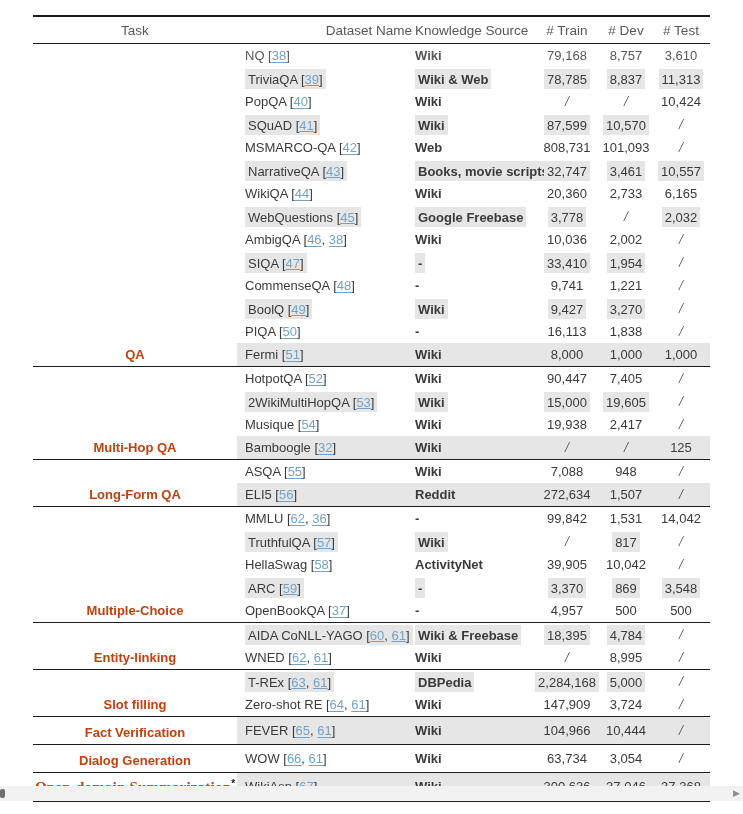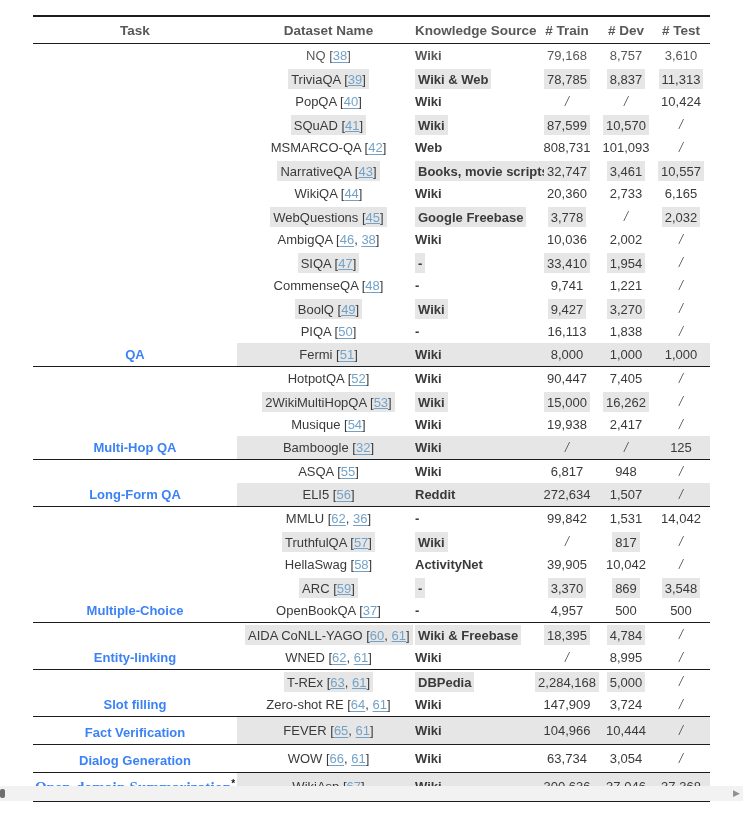--- a/index.html
+++ b/index.html
@@ -8,41 +8,41 @@
     font-family:"Liberation Sans", sans-serif; position:relative;
     --ink:#3a3a3a; --muted:#585858; --rule:#1c1c1c; --hl:#e6e6e6;
     --cite:#74a2c6; --track:#f2f2f2;
   }
   .table-wrap { position:absolute; left:33px; top:15px; width:677px; }
   table {
     width:677px; border-collapse:collapse; table-layout:fixed;
     border-top:2.5px solid var(--rule); border-bottom:2.5px solid var(--rule);
   }
   th {
-    font-weight:700; color:var(--muted); font-size:13.5px; height:26px;
+    font-weight:400; color:var(--muted); font-size:13.5px; height:26px;
     padding:0; border-bottom:1px solid var(--rule); white-space:nowrap;
     vertical-align:middle;
   }
   th.col-task { text-align:center; }
-  th.col-name { text-align:center; padding-left:8px; }
+  th.col-name { text-align:right; padding-left:8px; }
   th.col-source { text-align:left; padding-left:3px; }
   th.col-train, th.col-dev, th.col-test { text-align:center; }
   td {
     font-size:13px; color:var(--ink); height:23px; padding:0;
     white-space:nowrap; vertical-align:middle;
   }
   tbody tr:first-child td { color:var(--muted); }
-  .name-cell { text-align:center; padding-left:8px; }
+  .name-cell { text-align:left; padding-left:8px; }
   .source-cell { text-align:left; padding-left:3px;font-weight:bold; }
   .num-cell { text-align:center; }
   .task-cell {
     text-align:center; vertical-align:bottom; padding-bottom:4px;
     border-bottom:1px solid var(--rule); background:#fff;
   }
-  .task-label { font-weight:700; color:#3b82f6; font-size:13px; }
+  .task-label { font-weight:700; color:#c2410c; font-size:13px; }
   .task-cell.serif .task-label { font-family:"Liberation Serif", serif; font-size:15px; letter-spacing:0.2px; }
   sup.note { font-size:10px; color:#141414; font-weight:700; }
   tr.group-end td { border-bottom:1px solid var(--rule); }
   tr.cells .hl { background:var(--hl); padding:2.5px 3px; }
   tr.band td:not(.task-cell) { background:var(--hl);margin-left:48px; }
   .cite { color:var(--cite); text-decoration:underline; text-underline-offset:2px; cursor:pointer; }
   .slash { font-family:"Liberation Serif", serif; font-style:italic; font-size:14px; }
   .hscrollbar {
     position:absolute; left:0; top:786px; width:743px; height:15px;
     background:var(--track);
@@ -184,42 +184,42 @@
           <td class="name-cell"><span class="hl">HotpotQA [<a class="cite">52</a>]</span></td>
           <td class="source-cell"><span class="hl">Wiki</span></td>
           <td class="num-cell"><span class="hl">90,447</span></td>
           <td class="num-cell"><span class="hl">7,405</span></td>
           <td class="num-cell"><span class="slash">/</span></td>
         </tr>
         <tr class="cells">
           <td class="name-cell"><span class="hl">2WikiMultiHopQA [<a class="cite">53</a>]</span></td>
           <td class="source-cell"><span class="hl">Wiki</span></td>
           <td class="num-cell"><span class="hl">15,000</span></td>
-          <td class="num-cell"><span class="hl">16,262</span></td>
+          <td class="num-cell"><span class="hl">19,605</span></td>
           <td class="num-cell"><span class="slash">/</span></td>
         </tr>
         <tr>
           <td class="name-cell"><span class="hl">Musique [<a class="cite">54</a>]</span></td>
           <td class="source-cell"><span class="hl">Wiki</span></td>
           <td class="num-cell"><span class="hl">19,938</span></td>
           <td class="num-cell"><span class="hl">2,417</span></td>
           <td class="num-cell"><span class="slash">/</span></td>
         </tr>
         <tr class="band group-end">
           <td class="name-cell"><span class="hl">Bamboogle [<a class="cite">32</a>]</span></td>
           <td class="source-cell"><span class="hl">Wiki</span></td>
           <td class="num-cell"><span class="slash">/</span></td>
           <td class="num-cell"><span class="slash">/</span></td>
           <td class="num-cell"><span class="hl">125</span></td>
         </tr>
         <tr>
           <td class="task-cell" rowspan="2"><span class="task-label">Long-Form QA</span></td>
           <td class="name-cell"><span class="hl">ASQA [<a class="cite">55</a>]</span></td>
           <td class="source-cell"><span class="hl">Wiki</span></td>
-          <td class="num-cell"><span class="hl">6,817</span></td>
+          <td class="num-cell"><span class="hl">7,088</span></td>
           <td class="num-cell"><span class="hl">948</span></td>
           <td class="num-cell"><span class="slash">/</span></td>
         </tr>
         <tr class="band group-end">
           <td class="name-cell"><span class="hl">ELI5 [<a class="cite">56</a>]</span></td>
           <td class="source-cell"><span class="hl">Reddit</span></td>
           <td class="num-cell"><span class="hl">272,634</span></td>
           <td class="num-cell"><span class="hl">1,507</span></td>
           <td class="num-cell"><span class="slash">/</span></td>
         </tr>

